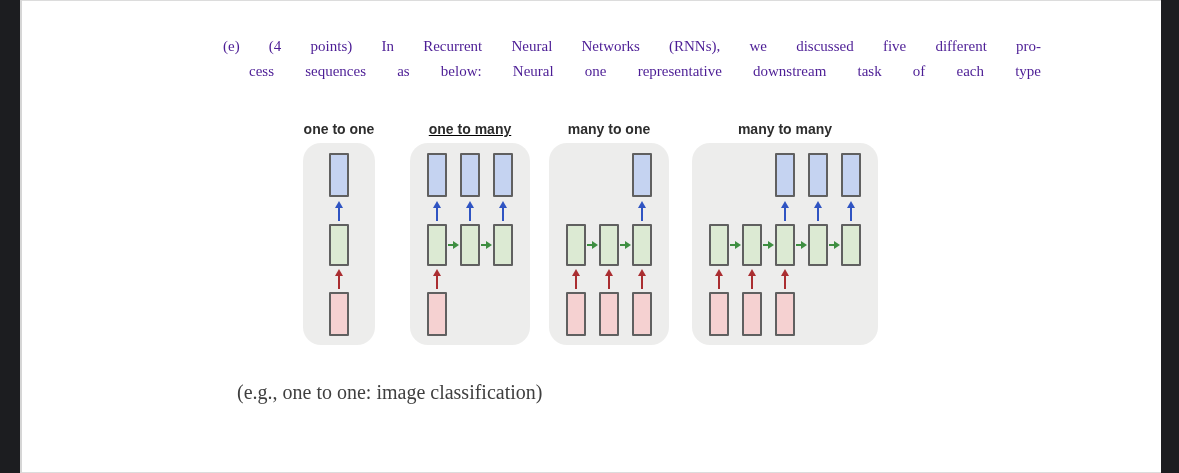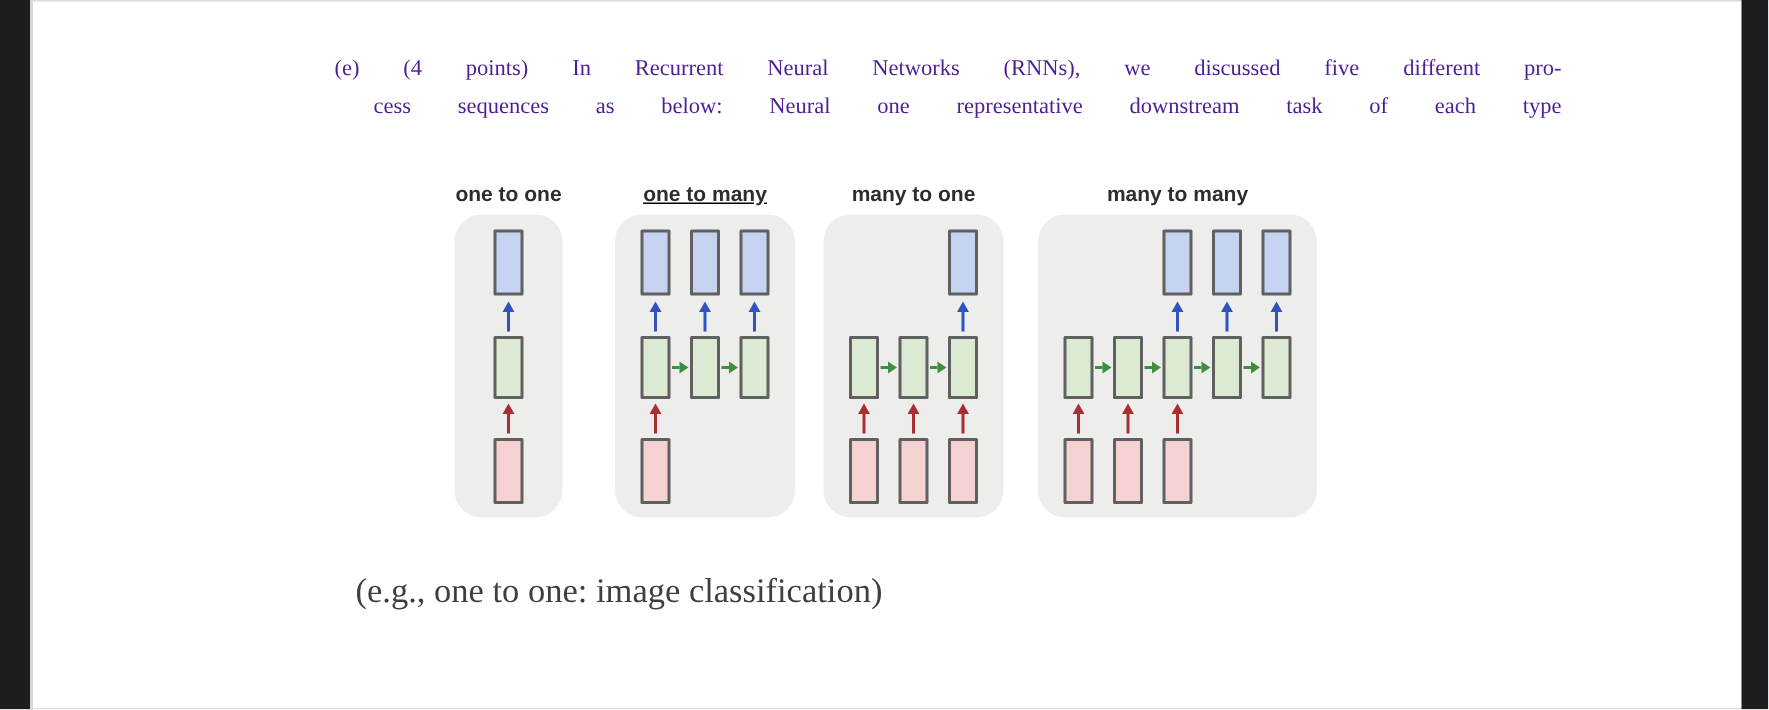--- a/index.html
+++ b/index.html
@@ -22,21 +22,21 @@
   #question{
     position:absolute;left:203px;top:34px;width:818px;
     font-size:15px;line-height:25px;color:#4c1d95;margin-left:20px;
   }
   #question .qline{text-align:justify;text-align-last:justify;white-space:nowrap;}
   #question .qline.hang{margin-left:26px;}
 
   
   #caption{
     position:absolute;left:237px;top:381px;
-    font-size:23px;color:#3f3f3f;
+    font-size:20px;color:#3f3f3f;
   }
 
   
   #diagram{
     position:absolute;left:303px;top:121px;
     display:flex;align-items:flex-start;
   }
   .panel-group{display:flex;flex-direction:column;align-items:center;}
   .panel-group:nth-child(1){margin-right:35px;}
   .panel-group:nth-child(2){margin-right:19px;text-decoration:underline;}

